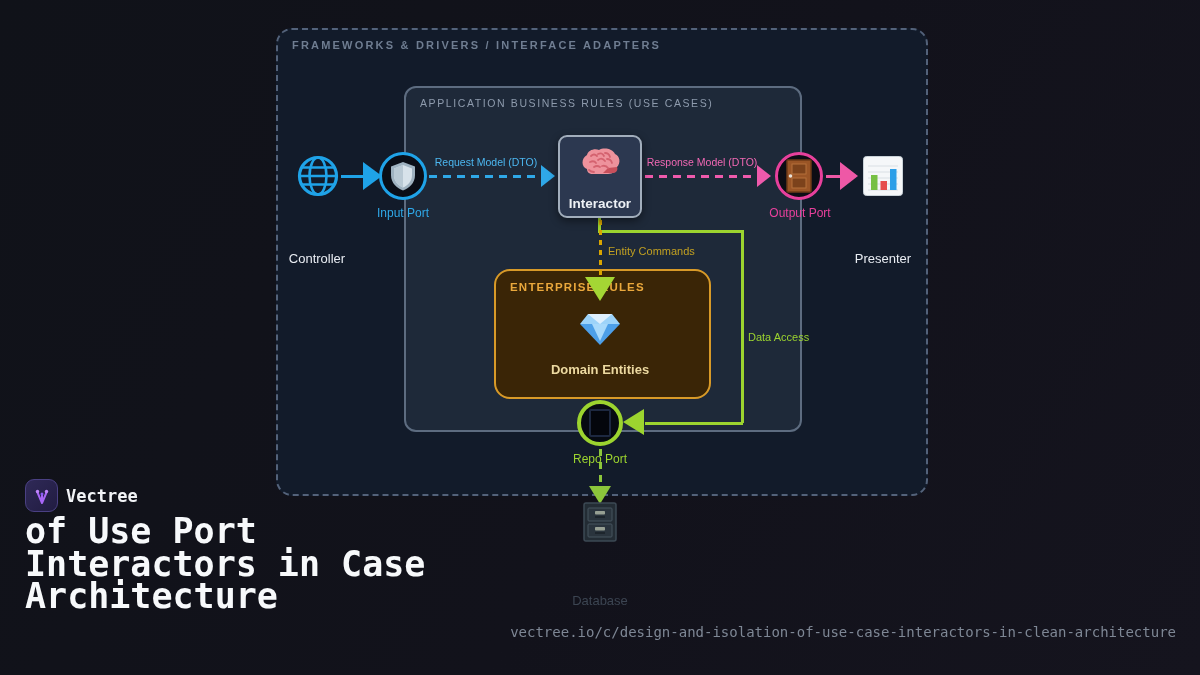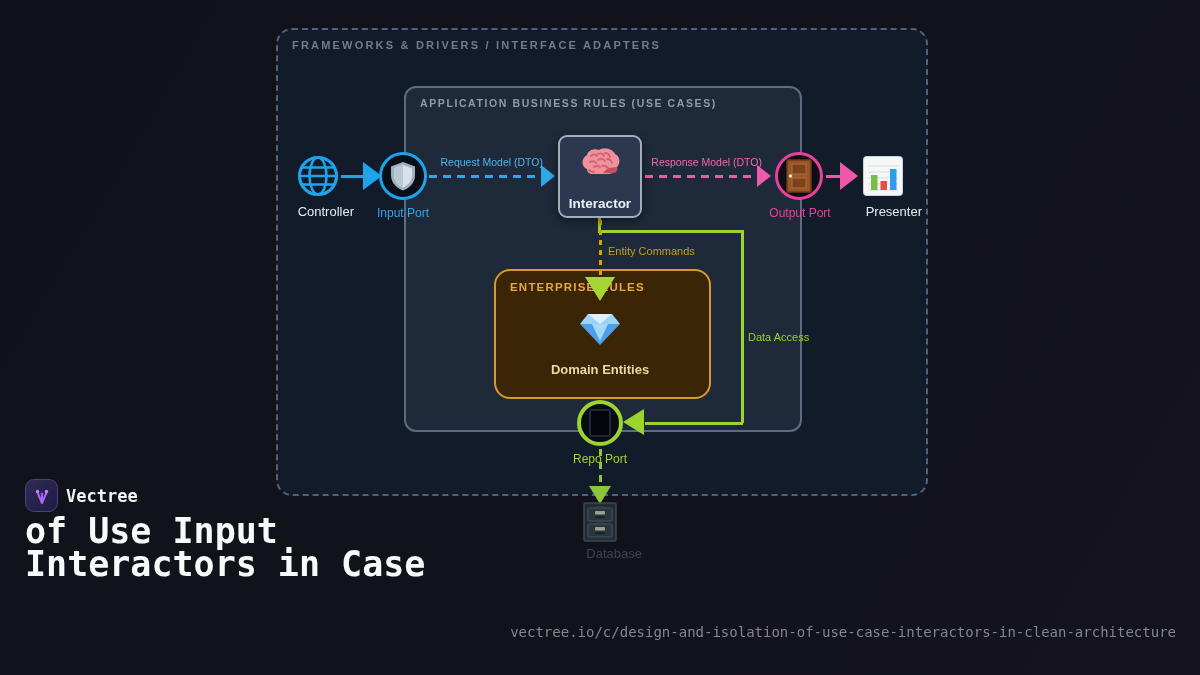--- a/index.html
+++ b/index.html
@@ -9,21 +9,21 @@
   .abs{position:absolute;}
   .lbl{position:absolute;white-space:nowrap;}
 
   
   .outer-box{position:absolute;left:276px;top:28px;width:648px;height:464px;
     border:2px dashed #53627a;border-radius:16px;background:#121b2a;}
   .frameworks-label{left:292px;top:39px;font-size:11px;font-weight:bold;
     letter-spacing:2.2px;color:#6f7d91;}
   .usecases-box{position:absolute;left:404px;top:86px;width:394px;height:342px;
     border:2px solid #5d6c80;border-radius:12px;background:#1e2939;}
-  .usecases-label{left:420px;top:97px;font-size:10.5px;font-weight:bold;
+  .usecases-label{left:420px;top:97px;font-size:10.5px;font-weight:normal;
     letter-spacing:1.6px;color:#8e9bad;text-align:center;}
   .enterprise-box{position:absolute;left:494px;top:269px;width:213px;height:126px;
     border:2.5px solid #d89a28;border-radius:16px;background:#3a2506;}
   .enterprise-label{left:510px;top:281px;font-size:11.5px;font-weight:bold;
     letter-spacing:1.2px;color:#eaa83c;}
 
   
   .hline{position:absolute;height:3px;}
   .vline{position:absolute;width:3px;}
   .hdash-blue{position:absolute;height:3.5px;
@@ -52,22 +52,22 @@
   .output-circle{left:775px;top:152px;width:42px;height:42px;border:3px solid #e8409c;background:#0d0d14;}
   .repo-circle{left:577px;top:400px;width:38px;height:38px;border:4px solid #9cd42f;background:#070b12;}
   .repo-glyph{width:18px;height:24px;border:2px solid #1d2840;background:#04060c;border-radius:2px;}
   .interactor-box{position:absolute;left:558px;top:135px;width:84px;height:83px;
     border:2px solid #a2aebc;border-radius:9px;background:#2c3850;
     box-shadow:0 3px 8px rgba(0,0,0,.45);display:flex;flex-direction:column;
     align-items:center;justify-content:flex-start;box-sizing:border-box;padding-top:9px;}
   .interactor-label{font-size:13.5px;font-weight:bold;color:#edf1f6;margin-top:16px;}
 
   
-  .edge-lbl{position:absolute;font-size:10.5px;text-align:right;}
-  .node-lbl{position:absolute;font-size:13px;color:#e9edf3;text-align:right;}
+  .edge-lbl{position:absolute;font-size:10.5px;text-align:center;}
+  .node-lbl{position:absolute;font-size:13px;color:#e9edf3;text-align:center;margin-top:47px;}
   .port-lbl{position:absolute;font-size:12px;text-align:center;}
 
   
   .logo-badge{position:absolute;left:25px;top:479px;width:33px;height:33px;border-radius:9px;
     background:linear-gradient(135deg,#2f2957,#211c41);border:1px solid #4a4083;
     display:flex;align-items:center;justify-content:center;box-sizing:border-box;}
   .brand-name{position:absolute;left:66px;top:486px;font-family:"DejaVu Sans Mono",monospace;
     font-size:17px;font-weight:bold;color:#f1f3f6;}
   .title-block{position:absolute;left:25px;top:515px;}
   .title-line{font-family:"DejaVu Sans Mono",monospace;font-size:35px;font-weight:bold;
@@ -189,19 +189,20 @@
     <svg width="22" height="22" viewBox="0 0 22 22">
       <path d="M11 18 L6.5 7.5 M11 18 L15.5 7.5 M11 18 L11 10.5" stroke="#a866f7" stroke-width="2" fill="none" stroke-linecap="round"></path>
       <circle cx="6.5" cy="6.5" r="1.7" fill="#c084fc"></circle>
       <circle cx="15.5" cy="6.5" r="1.7" fill="#c084fc"></circle>
       <circle cx="11" cy="9" r="1.5" fill="#8b5cf6"></circle>
     </svg>
   </div>
   <div class="brand-name">Vectree</div>
 
   <div class="title-block">
-    <div class="title-line">of Use Input</div>
+    <div class="title-line">of Use Port</div>
     <div class="title-line">Interactors in Case</div>
+    <div class="title-line">Architecture</div>
   </div>
 
   <div class="url">vectree.io/c/design-and-isolation-of-use-case-interactors-in-clean-architecture</div>
 
 </div>
 
 </body></html>

